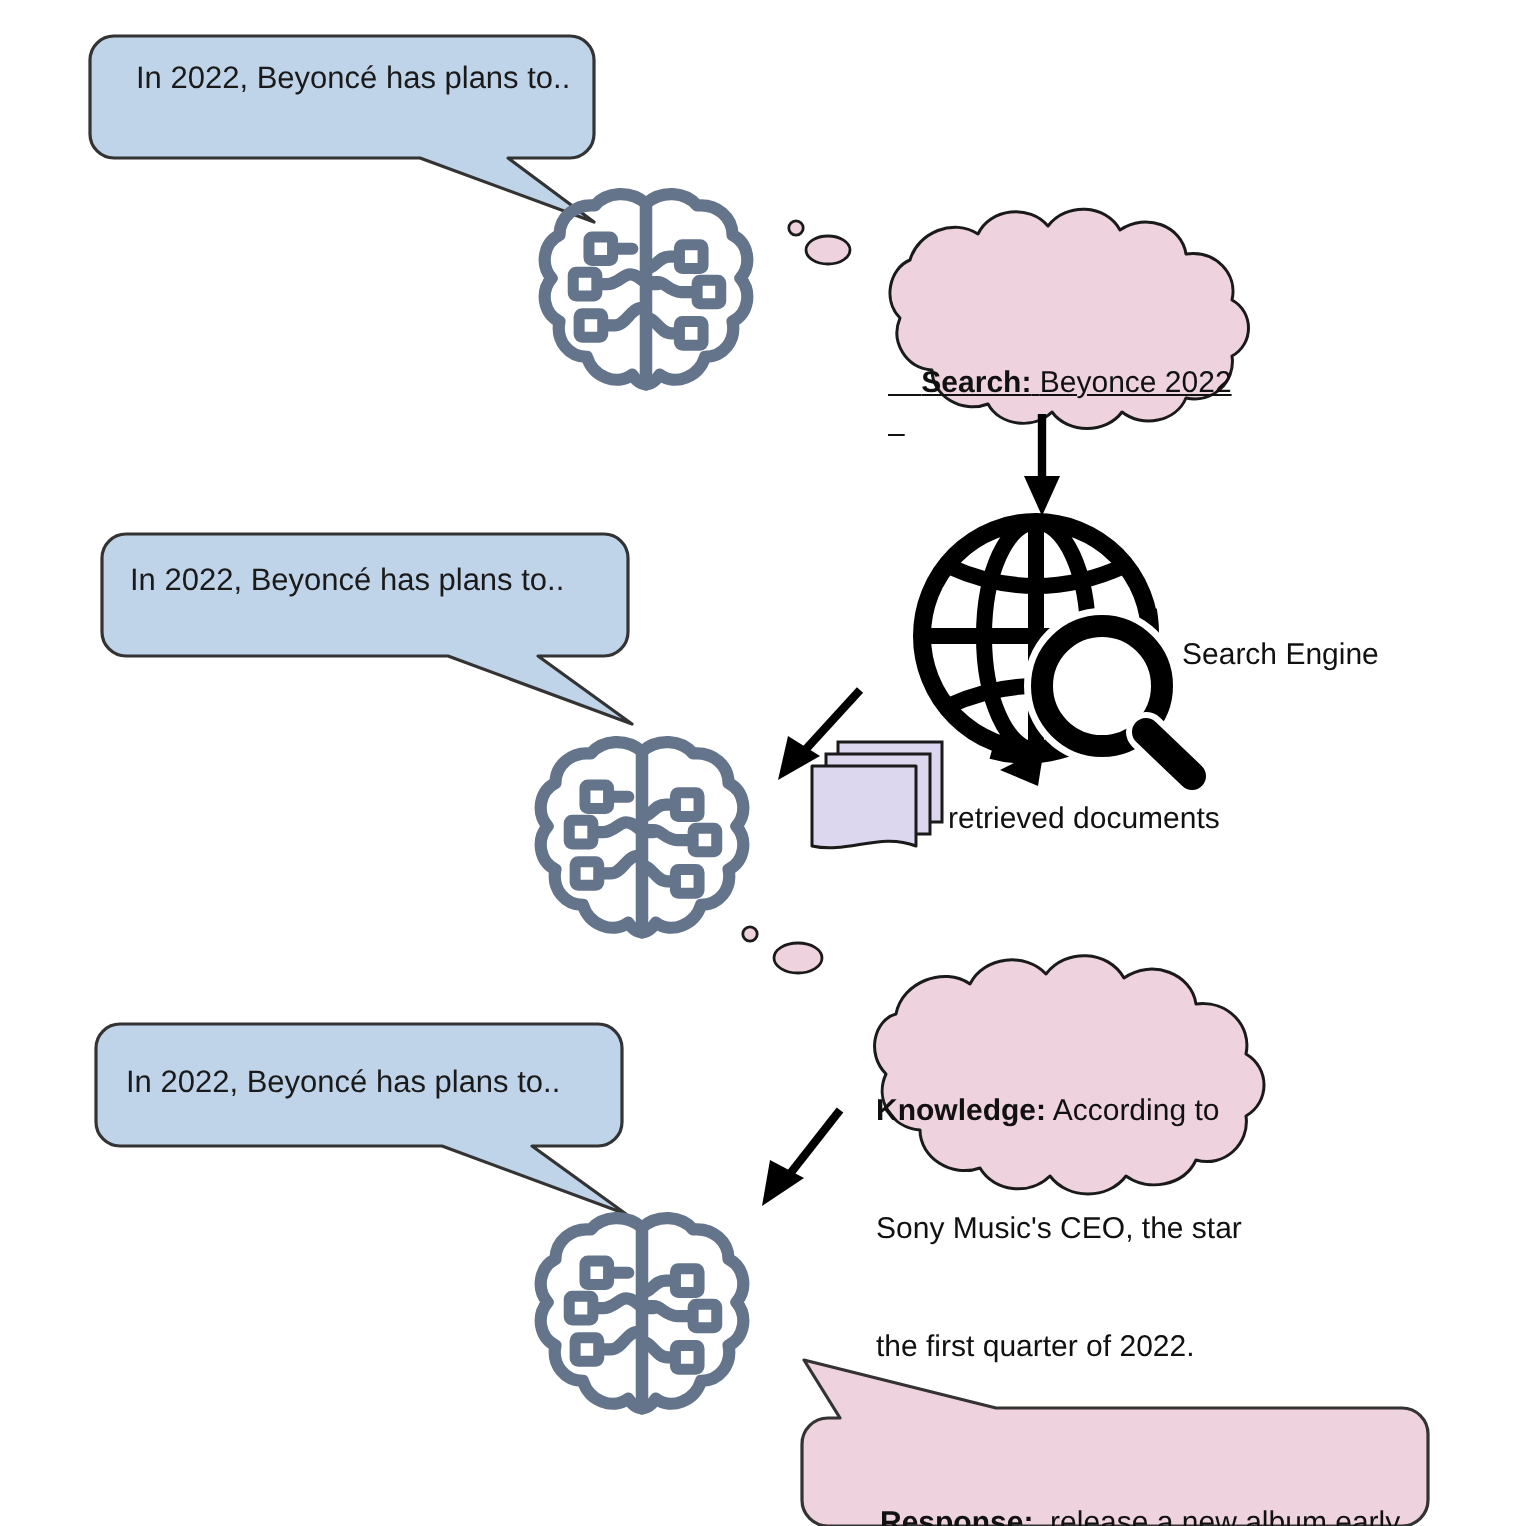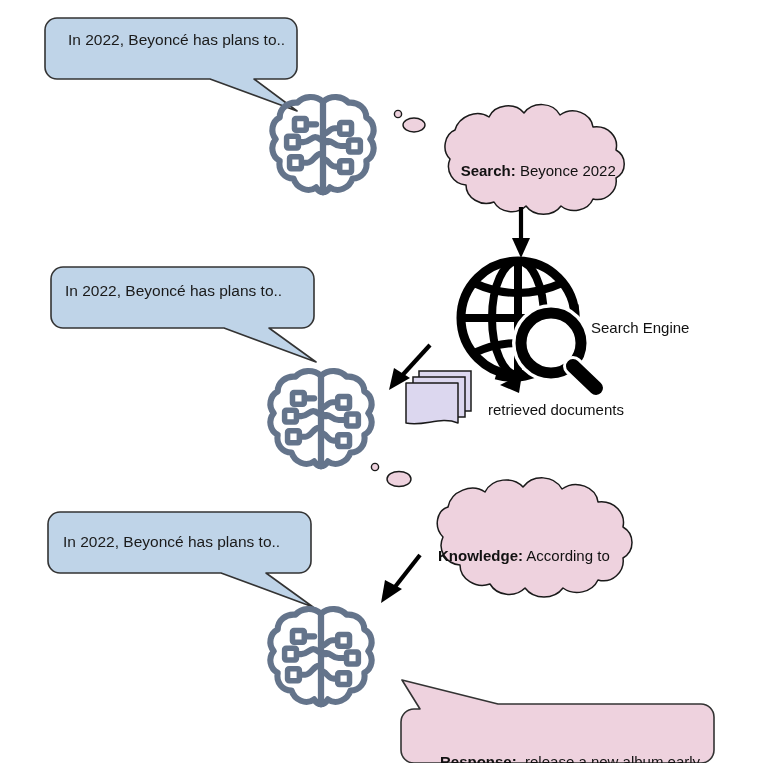--- a/index.html
+++ b/index.html
@@ -218,32 +218,34 @@
                l-18 -29 l96 24
                h203 a13 13 0 0 1 13 13
                v33 a13 13 0 0 1 -13 13
                h-287 a13 13 0 0 1 -13 -13
                v-28 a13 13 0 0 1 13 -13 z" fill="#eed2de" stroke="#333333" stroke-width="1.6" stroke-linejoin="round"></path>
     </g>
   </svg>
 
   <div class="txt bubble-text" style="left:68px; top:30px;">In 2022, Beyoncé has plans to..</div>
 
-  <div class="txt cloud-text" style="left:444px; top:141px;">
+  <div class="txt cloud-text" style="left:444px; top:162px;text-decoration:underline;">
     <b>Search:</b><span> </span><span>Beyonce 2022</span>
   </div>
 
   <div class="txt label-text" style="left:591px; top:318px;">Search Engine</div>
 
-  <div class="txt label-text" style="left:488px; top:400px;">retrieved documents</div>
+  <div class="txt label-text" style="left:474px; top:400px;">retrieved documents</div>
 
   <div class="txt bubble-text" style="left:65px; top:281px;">In 2022, Beyoncé has plans to..</div>
 
   <div class="txt cloud-text" style="left:438px; top:506px;">
     <div><b>Knowledge:</b><span> </span><span>According to</span></div>
+    <div>Sony Music's CEO, the star</div>
+    <div>the first quarter of 2022.</div>
   </div>
 
   <div class="txt bubble-text" style="left:63px; top:532px;">In 2022, Beyoncé has plans to..</div>
 
   <div class="txt resp-text" style="left:440px; top:712px;">
     <div><b>Response:</b><span>&nbsp; </span><span>release a new album early</span></div>
     
   </div>
 
 </div>

